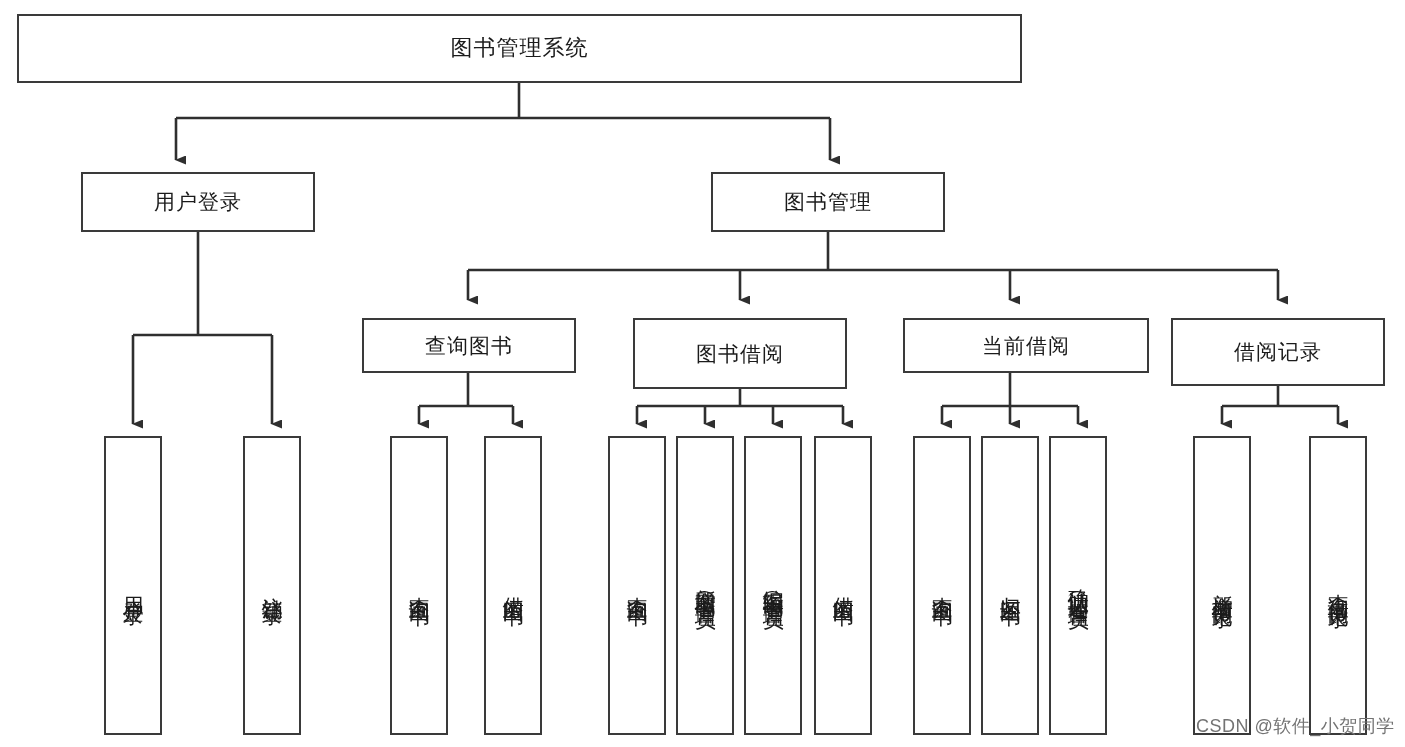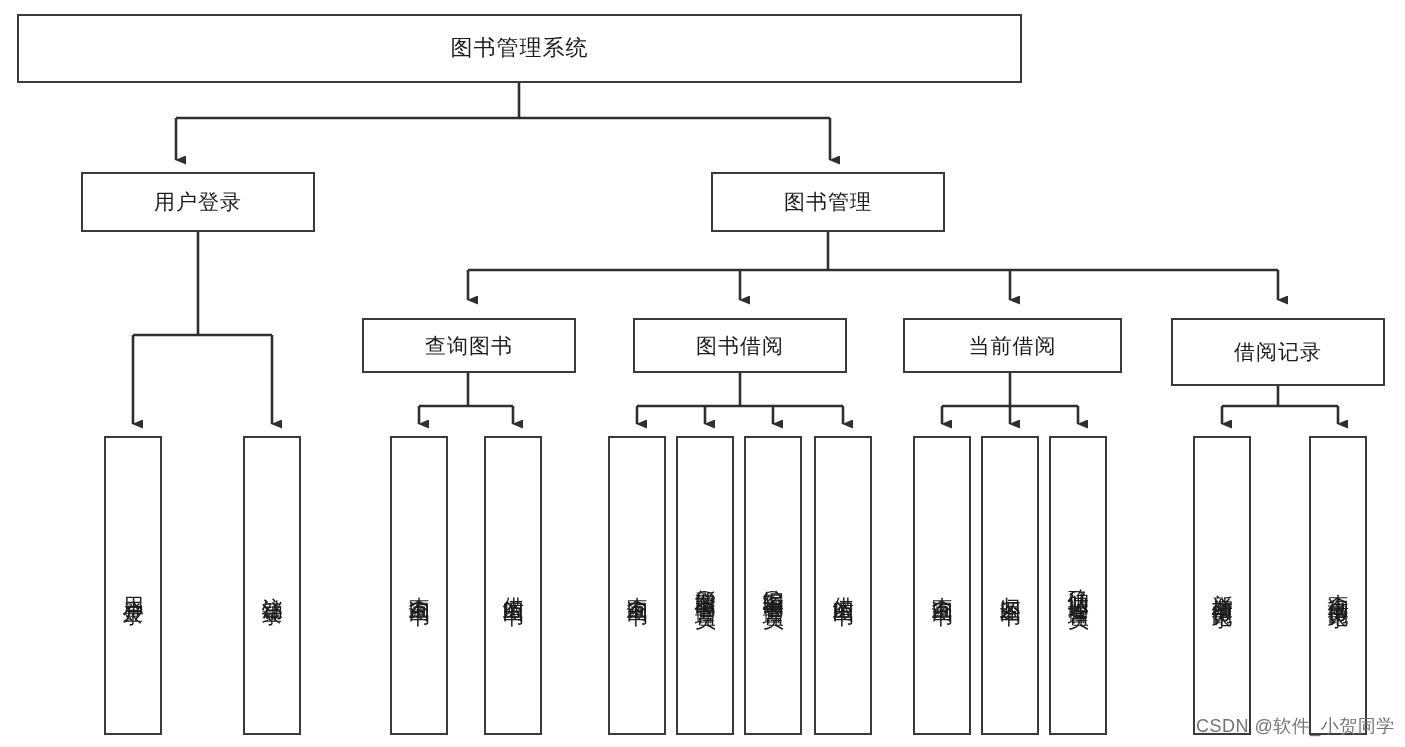--- a/index.html
+++ b/index.html
@@ -128,24 +128,24 @@
   <div class="node horizontal" style="left:81px; top:172px; width:234px; height:60px;">
     <span>用户登录</span>
   </div>
   <div class="node horizontal" style="left:711px; top:172px; width:234px; height:60px;justify-content:center;">
     <span>图书管理</span>
   </div>
 
   <div class="node horizontal" style="left:362px; top:318px; width:214px; height:55px;">
     <span>查询图书</span>
   </div>
-  <div class="node horizontal" style="left:633px; top:318px; width:214px; height:55px;">
+  <div class="node horizontal" style="left:633px; top:318px; width:214px; height:71px;">
     <span>图书借阅</span>
   </div>
-  <div class="node horizontal" style="left:903px; top:318px; width:219px; height:55px;">
+  <div class="node horizontal" style="left:903px; top:318px; width:246px; height:55px;">
     <span>当前借阅</span>
   </div>
   <div class="node horizontal" style="left:1171px; top:318px; width:214px; height:68px;">
     <span>借阅记录</span>
   </div>
 
   <div class="node vertical" style="left:104px; top:436px; width:58px; height:299px;">
     <span class="vlabel">用户登录</span>
   </div>
   <div class="node vertical" style="left:243px; top:436px; width:58px; height:299px;">

